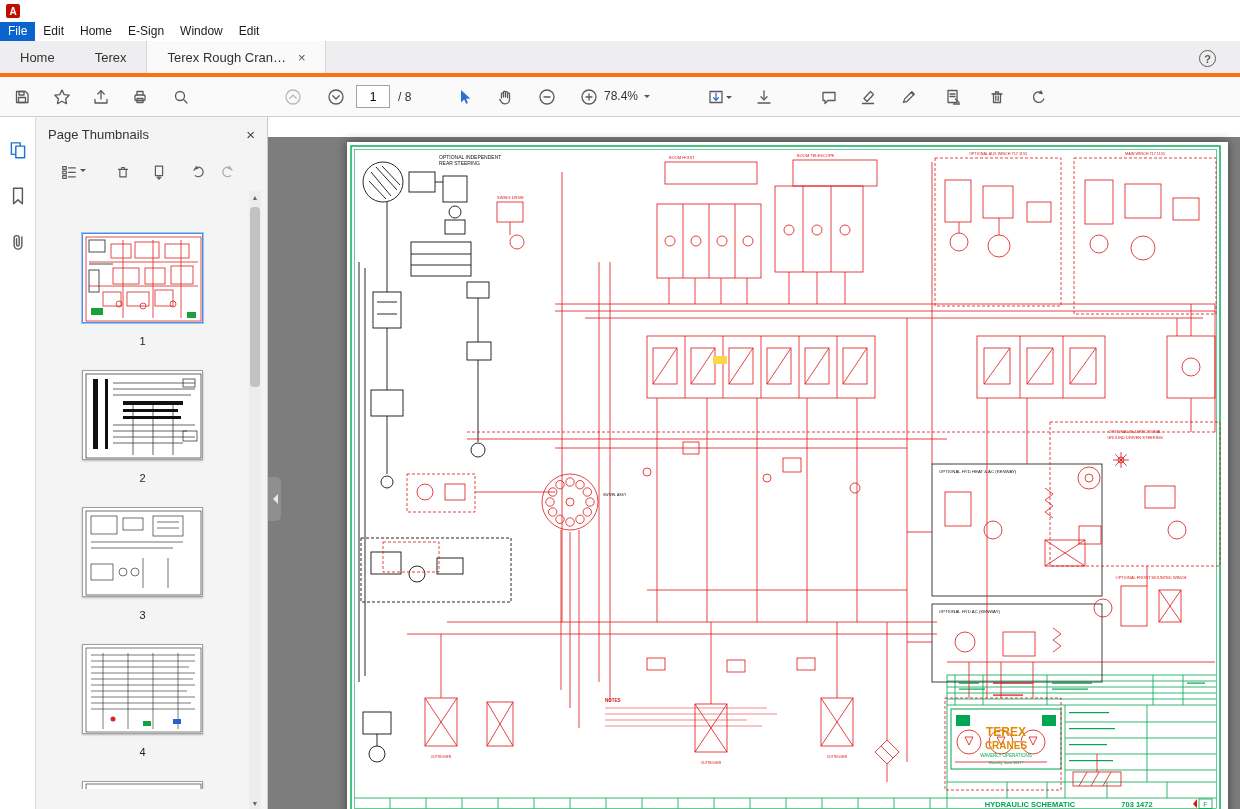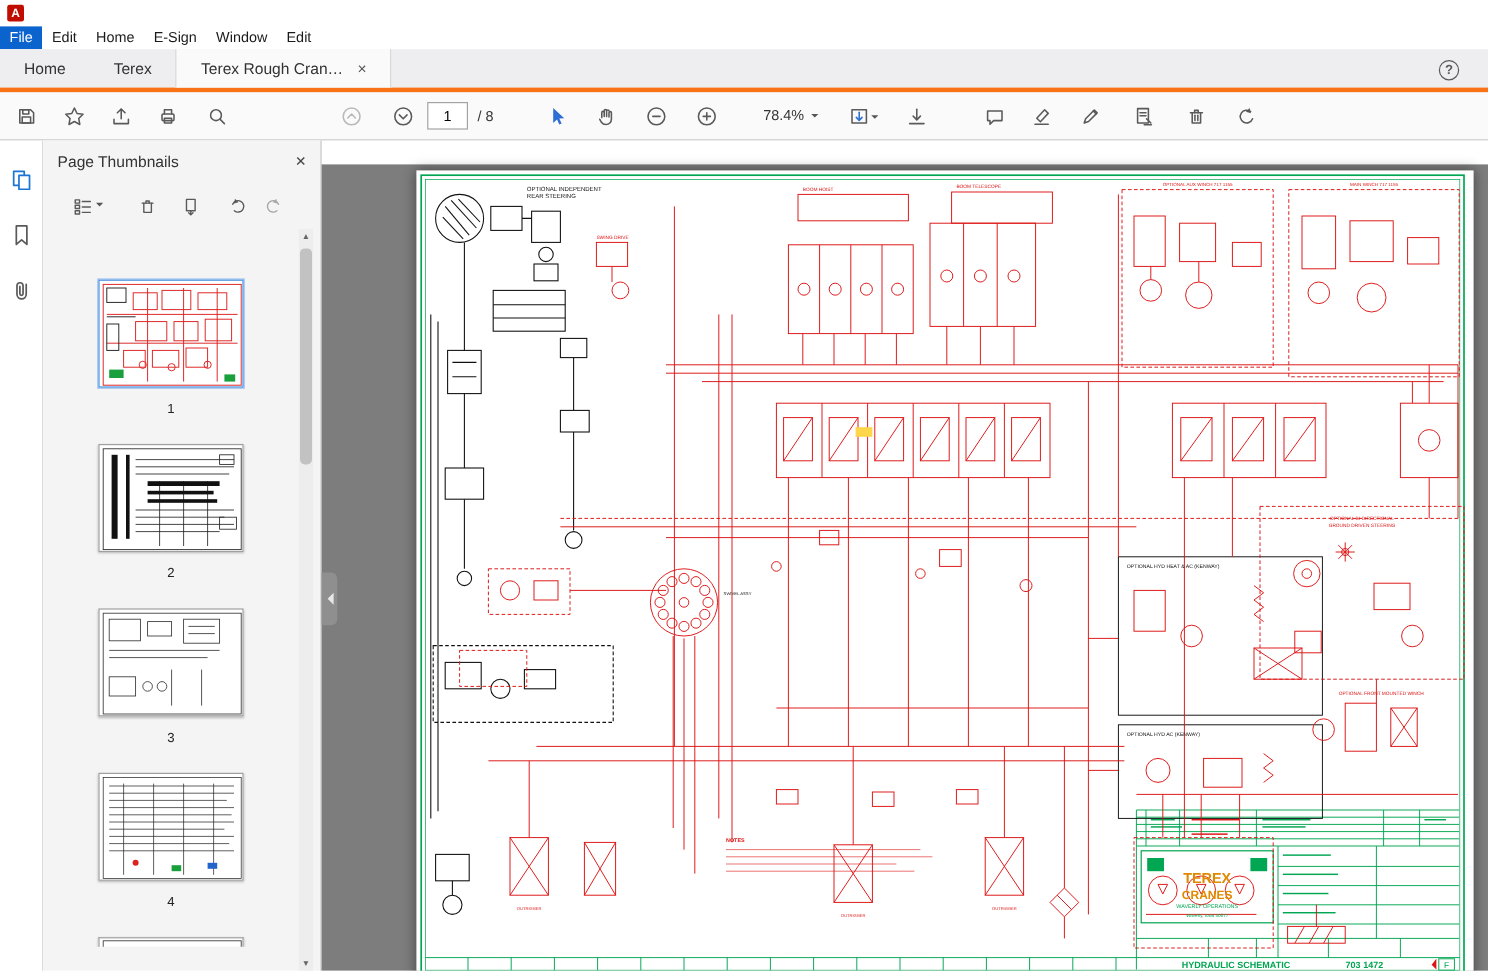--- a/index.html
+++ b/index.html
@@ -28,21 +28,21 @@
 
   
   .toolbar { position:relative; height:40px; background:#fafafb; border-bottom:1px solid #cfcfd1; }
   .tb { position:absolute; top:6px; width:28px; height:28px; display:flex; align-items:center; justify-content:center; border-radius:3px; }
   .tb svg { stroke:#5a5a5a; fill:none; stroke-width:1.3; stroke-linecap:round; stroke-linejoin:round; }
   .tb.disabled svg { stroke:#b9b9b9; }
   .caret { width:0; height:0; border:3.5px solid transparent; border-top-color:#555; display:inline-block; position:relative; top:2px; }
   .page-input { position:absolute; left:356px; top:8px; width:34px; height:23px; border:1px solid #a3a3a3;
     background:#fff; text-align:center; font-size:12px; font-family:"Liberation Sans", sans-serif; }
   .page-total { position:absolute; left:398px; top:13px; font-size:12px; color:#333; }
-  .zoomctl { position:absolute; left:636px; top:12px; font-size:12px; color:#333; display:flex; gap:6px; align-items:center; }
+  .zoomctl { position:absolute; left:604px; top:12px; font-size:12px; color:#333; display:flex; gap:6px; align-items:center; }
 
   
   .content { display:flex; height:692px;border-radius:25px; }
 
   .rail { width:36px; background:#fff; border-right:1px solid #d9d9d9; display:flex; flex-direction:column; align-items:center; padding-top:22px; gap:24px; }
   .rail svg { stroke:#5a5a5a; fill:none; stroke-width:1.3; stroke-linecap:round; stroke-linejoin:round; }
 
   .panel { width:232px; background:#f4f4f5; position:relative; border-right:1px solid #c9c9c9; }
   .panel-header { height:34px; display:flex; align-items:center; justify-content:space-between; padding:0 12px; font-size:13px; color:#333; }
   .panel-header .close { font-size:15px; color:#444; }

